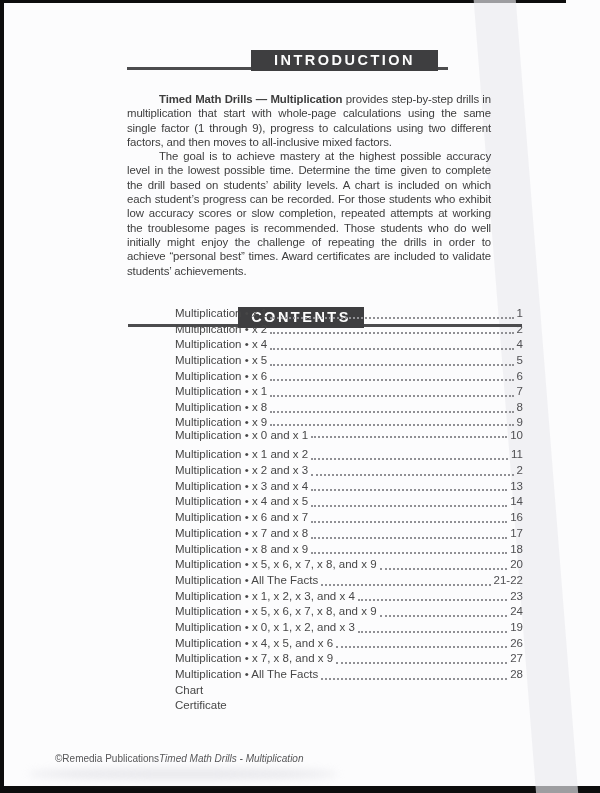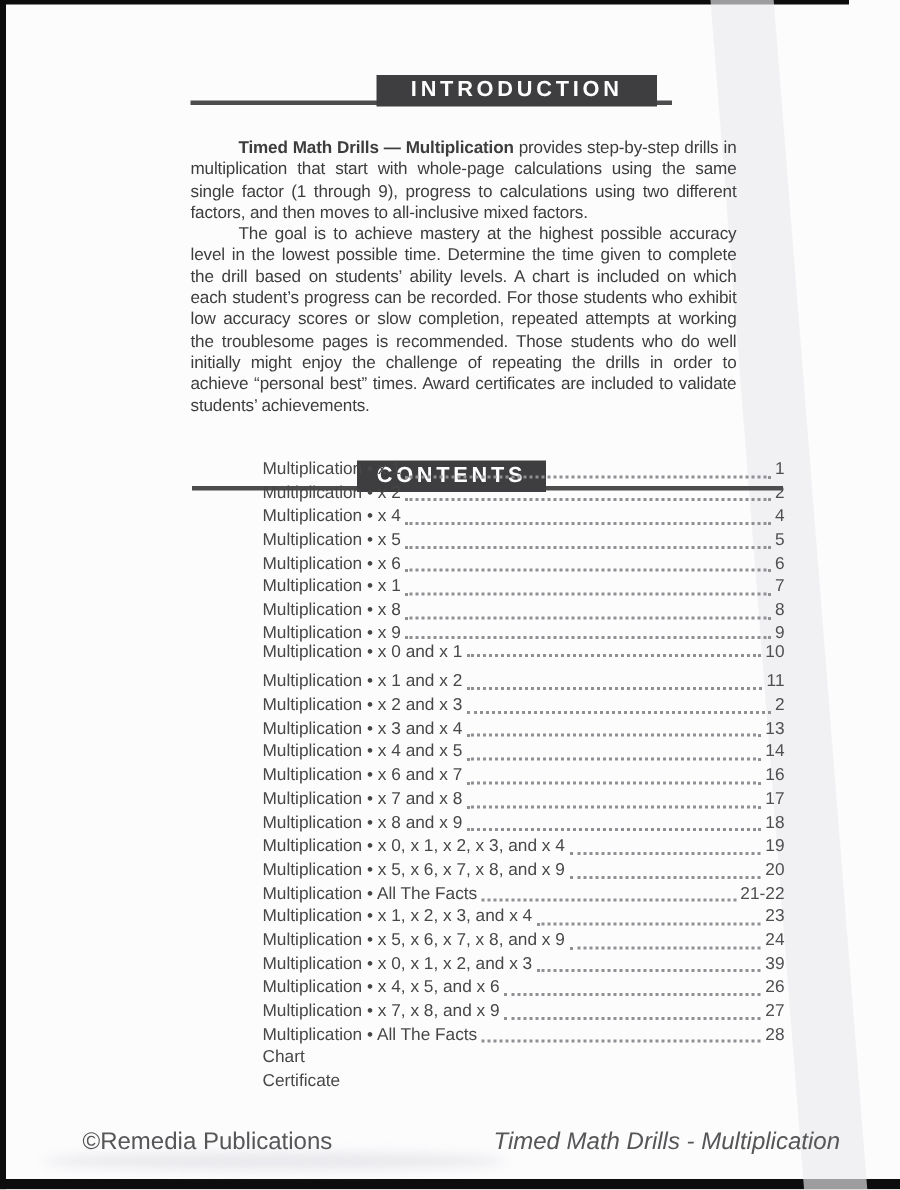--- a/index.html
+++ b/index.html
@@ -52,22 +52,22 @@
   .toc-dots{flex:1;position:relative;}
   .toc-dots::after{
     content:"";position:absolute;left:3px;right:3px;bottom:3px;
     border-bottom:2px dotted #909094;
   }
   .toc-page{white-space:nowrap;color:#4f4f52;}
   .toc-row.no-page .toc-dots::after{display:none;}
   
   .footer{
     position:absolute;left:55px;right:40px;top:753px;
-    display:flex;justify-content:space-between;
-    font-size:16px;color:#565658;
+    display:flex;
+    font-size:10px;color:#565658;
   }
   .footer-right{font-style:italic;}
 </style>
 </head>
 <body>
 
 <div class="page" style="--bar: #3e3e40; --ink: #3d3d3d; --paper: #fcfcfd;">
 
   <div class="edge-top"></div>
   <div class="edge-left"></div>
@@ -181,54 +181,49 @@
       <span class="toc-dots"></span>
       <span class="toc-page">17</span>
     </div>
 
     <div class="toc-row">
       <span class="toc-label">Multiplication • x 8 and x 9</span>
       <span class="toc-dots"></span>
       <span class="toc-page">18</span>
     </div>
 
-    <div class="toc-row">
-      <span class="toc-label">Multiplication • x 0, x 1, x 2, x 3, and x 4</span>
+
+    <div class="toc-row">
+      <span class="toc-label">Multiplication • x 5, x 6, x 7, x 8, and x 9</span>
+      <span class="toc-dots"></span>
+      <span class="toc-page">20</span>
+    </div>
+
+    <div class="toc-row">
+      <span class="toc-label">Multiplication • All The Facts</span>
+      <span class="toc-dots"></span>
+      <span class="toc-page">21-22</span>
+    </div>
+
+    <div class="toc-row">
+      <span class="toc-label">Multiplication • x 1, x 2, x 3, and x 4</span>
+      <span class="toc-dots"></span>
+      <span class="toc-page">23</span>
+    </div>
+
+    <div class="toc-row">
+      <span class="toc-label">Multiplication • x 5, x 6, x 7, x 8, and x 9</span>
+      <span class="toc-dots"></span>
+      <span class="toc-page">24</span>
+    </div>
+
+    <div class="toc-row">
+      <span class="toc-label">Multiplication • x 0, x 1, x 2, and x 3</span>
       <span class="toc-dots"></span>
       <span class="toc-page">19</span>
-    </div>
-
-    <div class="toc-row">
-      <span class="toc-label">Multiplication • x 5, x 6, x 7, x 8, and x 9</span>
-      <span class="toc-dots"></span>
-      <span class="toc-page">20</span>
-    </div>
-
-    <div class="toc-row">
-      <span class="toc-label">Multiplication • All The Facts</span>
-      <span class="toc-dots"></span>
-      <span class="toc-page">21-22</span>
-    </div>
-
-    <div class="toc-row">
-      <span class="toc-label">Multiplication • x 1, x 2, x 3, and x 4</span>
-      <span class="toc-dots"></span>
-      <span class="toc-page">23</span>
-    </div>
-
-    <div class="toc-row">
-      <span class="toc-label">Multiplication • x 5, x 6, x 7, x 8, and x 9</span>
-      <span class="toc-dots"></span>
-      <span class="toc-page">24</span>
-    </div>
-
-    <div class="toc-row">
-      <span class="toc-label">Multiplication • x 0, x 1, x 2, and x 3</span>
-      <span class="toc-dots"></span>
-      <span class="toc-page">39</span>
     </div>
 
     <div class="toc-row">
       <span class="toc-label">Multiplication • x 4, x 5, and x 6</span>
       <span class="toc-dots"></span>
       <span class="toc-page">26</span>
     </div>
 
     <div class="toc-row">
       <span class="toc-label">Multiplication • x 7, x 8, and x 9</span>

